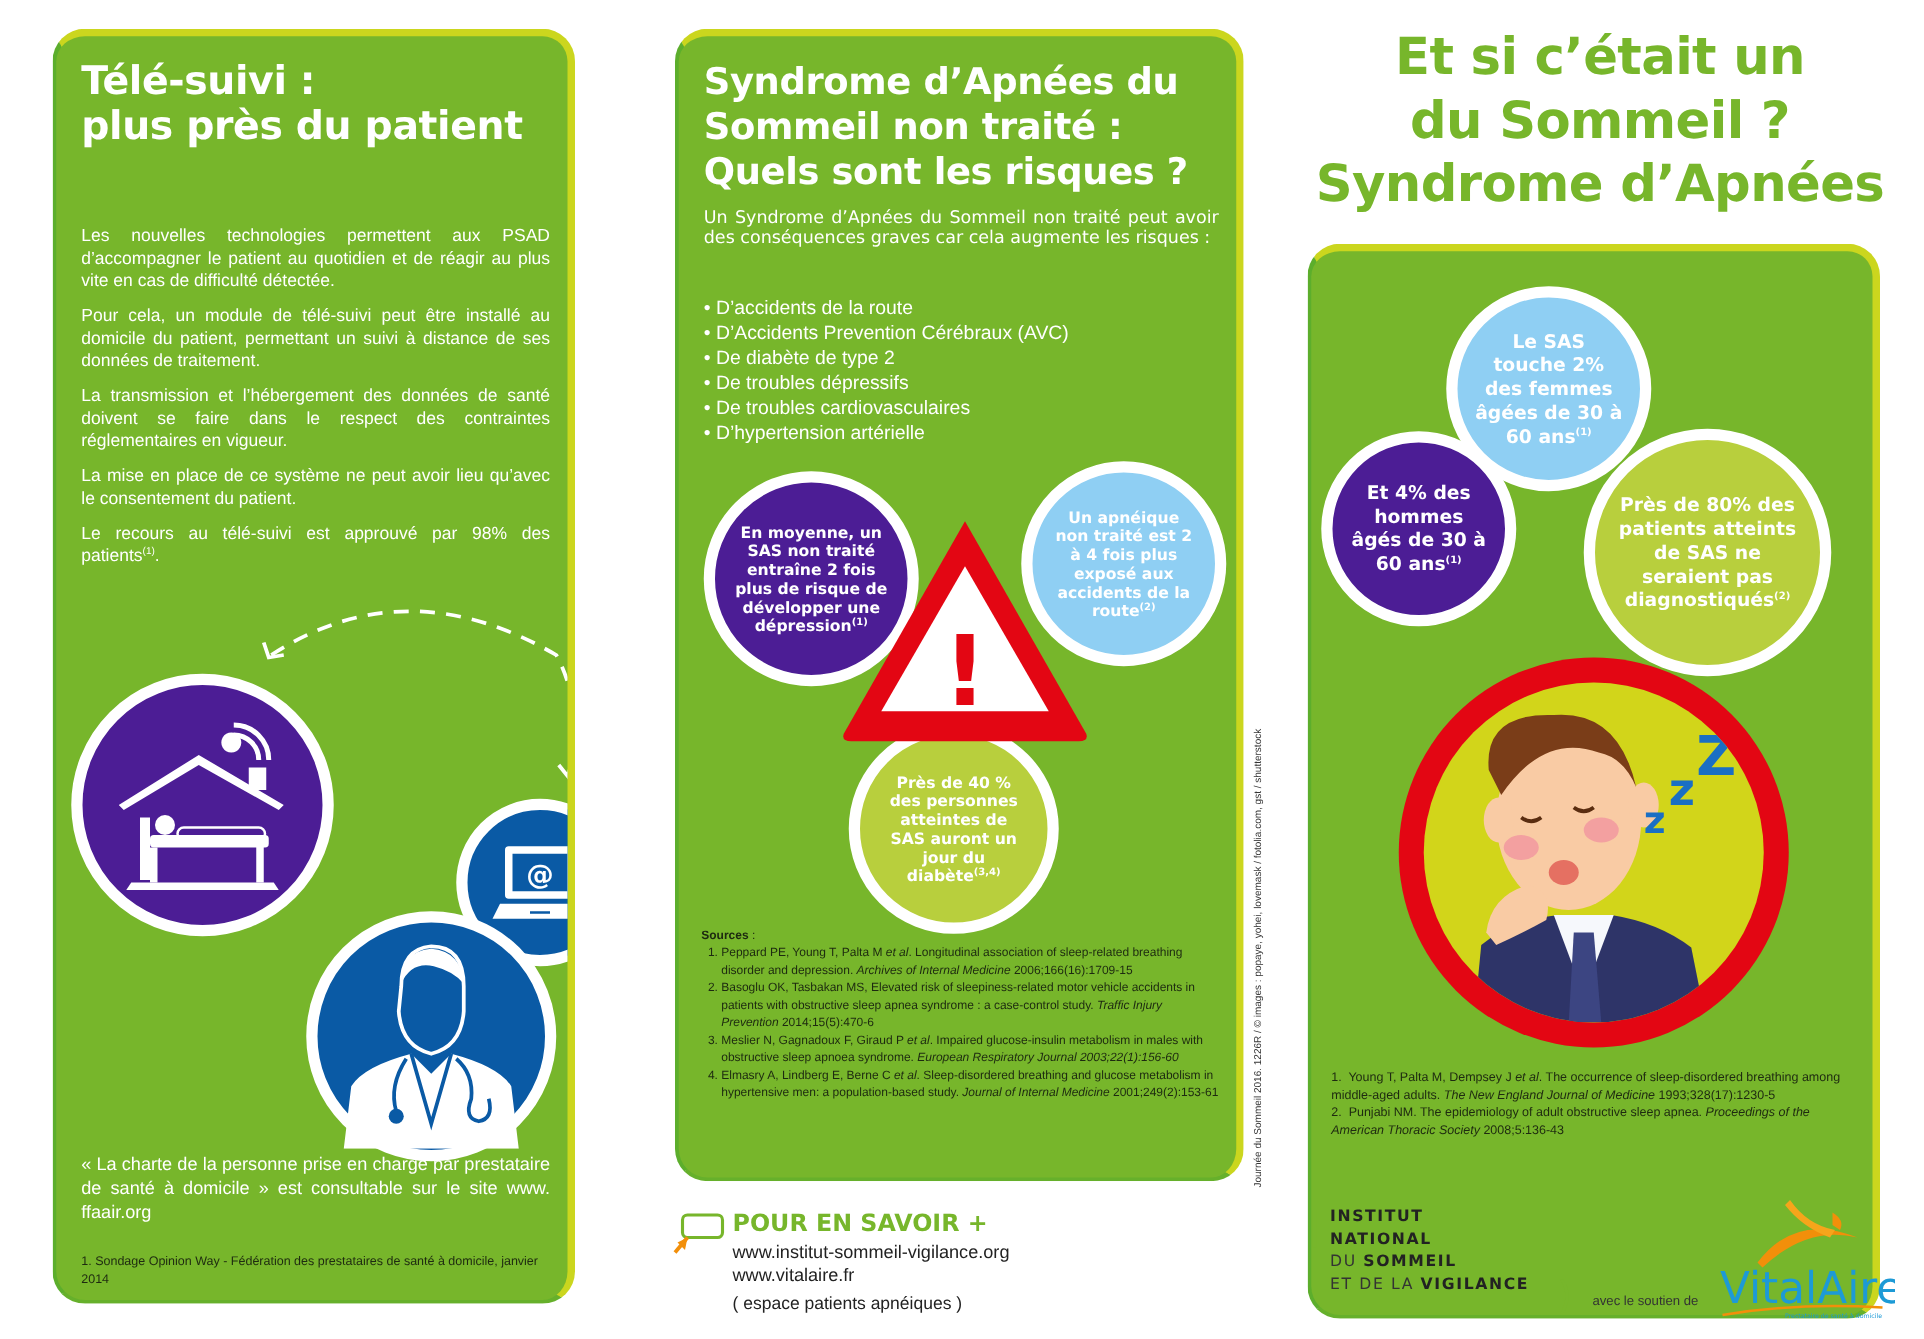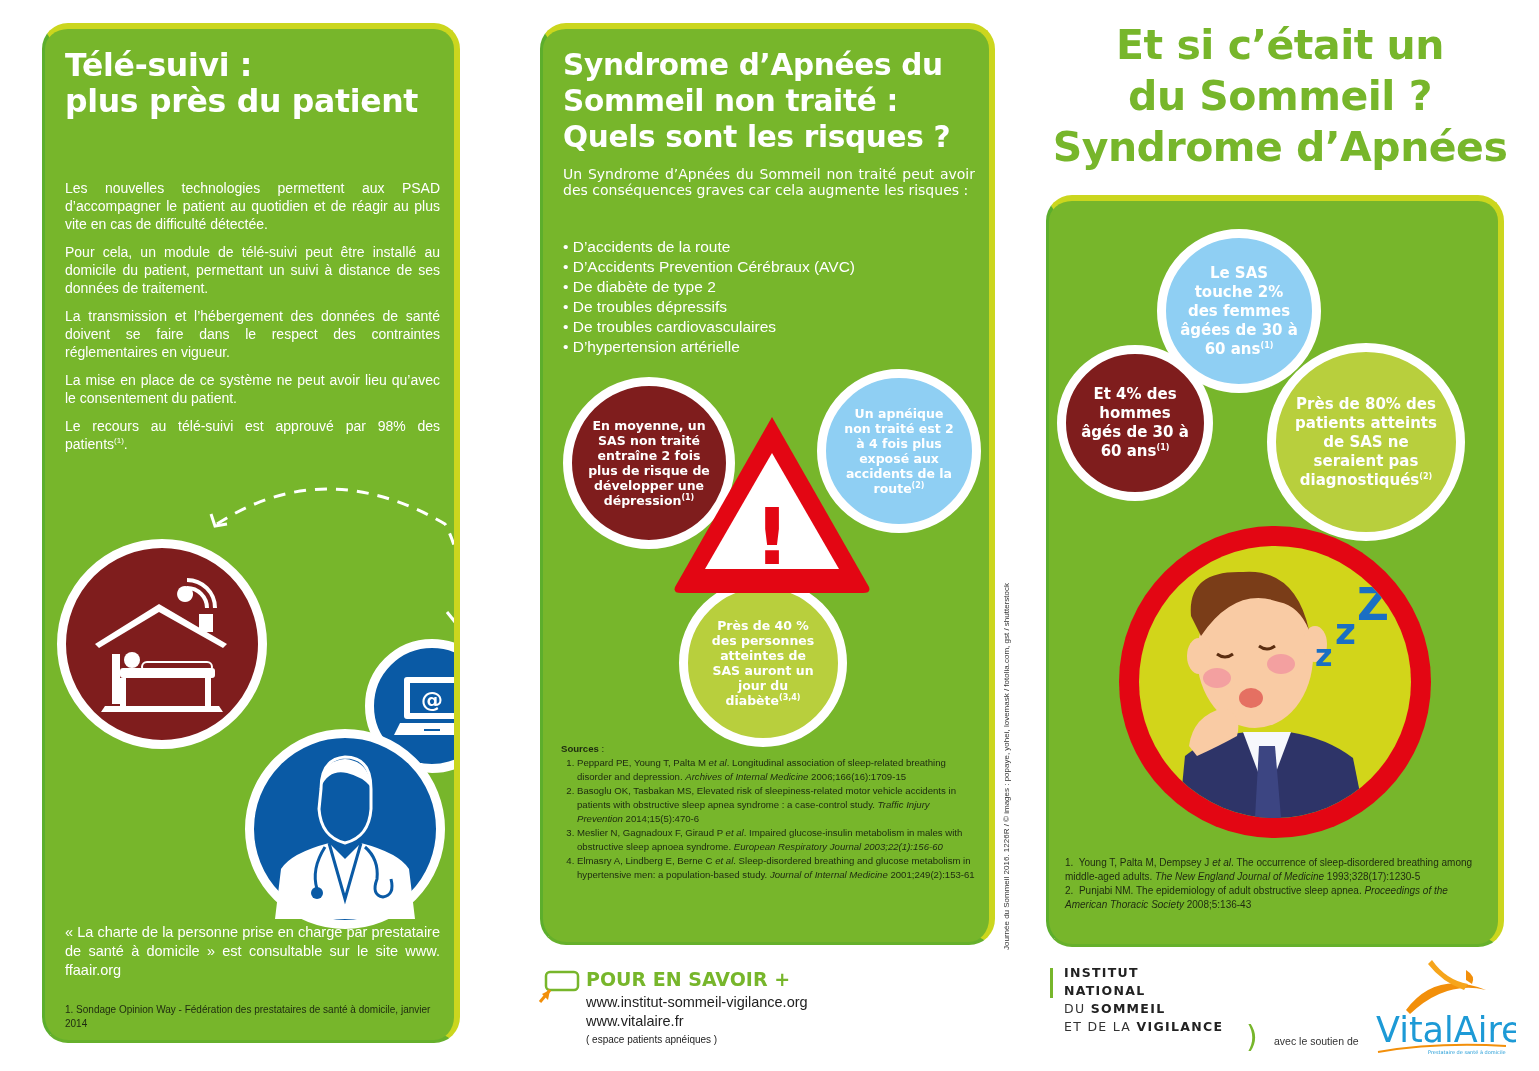--- a/index.html
+++ b/index.html
@@ -11,21 +11,21 @@
     background: #77b62b;
     border-radius: 26px;
     border-top: 6px solid #cbd61e;
     border-right: 6px solid #cbd61e;
     border-left: 3px solid #5cae2c;
     border-bottom: 3px solid #66b02b;
     overflow: hidden;
   }
   #panel1 { left: 42px; top: 23px; width: 418px; height: 1020px; }
   #panel2 { left: 540px; top: 23px; width: 455px; height: 922px; }
-  #panel3 { left: 1046px; top: 195px; width: 458px; height: 752px; }
+  #panel3 { left: 1046px; top: 195px; width: 458px; height: 860px; }
 
   .ptitle {
     position: absolute; left: 20px; right: 14px;
     font-weight: bold; font-size: 31px; line-height: 36px; letter-spacing: -0.3px;
     font-family: "DejaVu Sans", sans-serif;
   }
   #panel1 .ptitle { top: 18px; font-size: 31.5px; }
   #panel2 .ptitle { top: 18px; font-size: 29.5px; }
 
   .body-text {
@@ -44,21 +44,21 @@
   .footnote {
     position: absolute; font-size: 10px; line-height: 14px;
     font-family: "Liberation Sans", sans-serif; color: #1e2a10;
   }
 
   .circle {
     position: absolute; border-radius: 50%; border: 9px solid #ffffff;
     display: flex; align-items: center; justify-content: center; text-align: center;
     font-weight: bold; font-family: "DejaVu Sans", sans-serif; color: #ffffff;
   }
-  .orange { background: #7f1d1d; }
+  .orange { background: #4c1d95; }
   .blue { background: #8fcff3; }
   .lime { background: #b8cf3d; }
   .darkblue { background: #0a5aa5; }
 
   .intro {
     position: absolute; left: 20px; right: 14px; top: 137px;
     font-weight: normal; font-size: 14px; line-height: 16px;
     font-family: "DejaVu Sans", sans-serif; text-align: justify;
   }
   .risk-list {
@@ -86,21 +86,21 @@
     transform: rotate(-90deg); font-size: 8px; color: #333; white-space: nowrap;
     font-family: "Liberation Sans", sans-serif;
   }
 
   .more {
     position: absolute; left: 538px; top: 968px; color: #333;
     font-family: "Liberation Sans", sans-serif;
   }
   .more .more-title { position: absolute; left: 48px; top: 0; color: #77b62b; font-weight: bold; font-size: 19px; white-space: nowrap; font-family: "DejaVu Sans", sans-serif; }
   .more .link { position: absolute; left: 48px; font-size: 14.5px; white-space: nowrap; color: #222; }
-  .more .small { position: absolute; left: 48px; font-size: 10px; white-space: nowrap; color: #222; }
+  .more .small { position: absolute; left: 48px; font-size: 14px; white-space: nowrap; color: #222; }
 
   .inst { position: absolute; left: 1050px; top: 965px; font-family: "DejaVu Sans", sans-serif; color: #333; }
   .inst .bar { position: absolute; left: 0; top: 3px; width: 3px; height: 30px; background: #77b62b; }
   .inst .line { position: absolute; left: 14px; font-size: 12.5px; letter-spacing: 1.3px; white-space: nowrap; }
   .inst b { font-weight: bold; color: #222; }
   .inst .paren { position: absolute; left: 196px; top: 54px; font-size: 30px; color: #77b62b; font-weight: normal; }
   .support { position: absolute; left: 1274px; top: 1035px; font-size: 10.5px; color: #333; white-space: nowrap; font-family: "Liberation Sans", sans-serif; }
   .vital { position: absolute; left: 1376px; top: 950px; width: 140px; height: 110px; }
 </style>
 </head>

